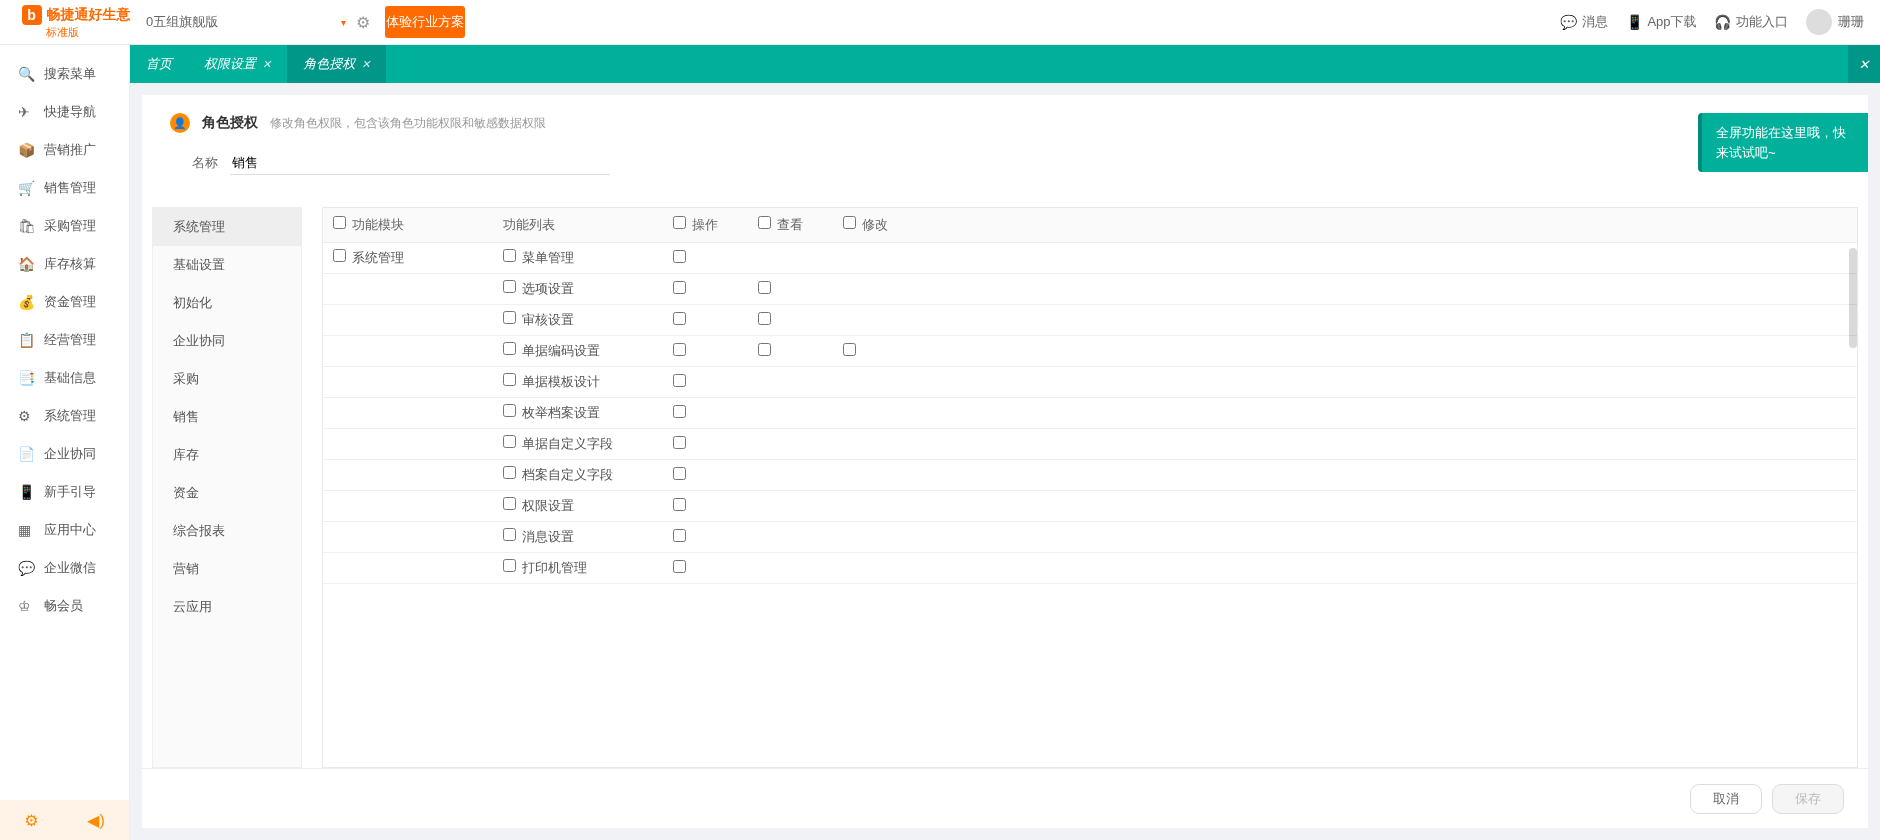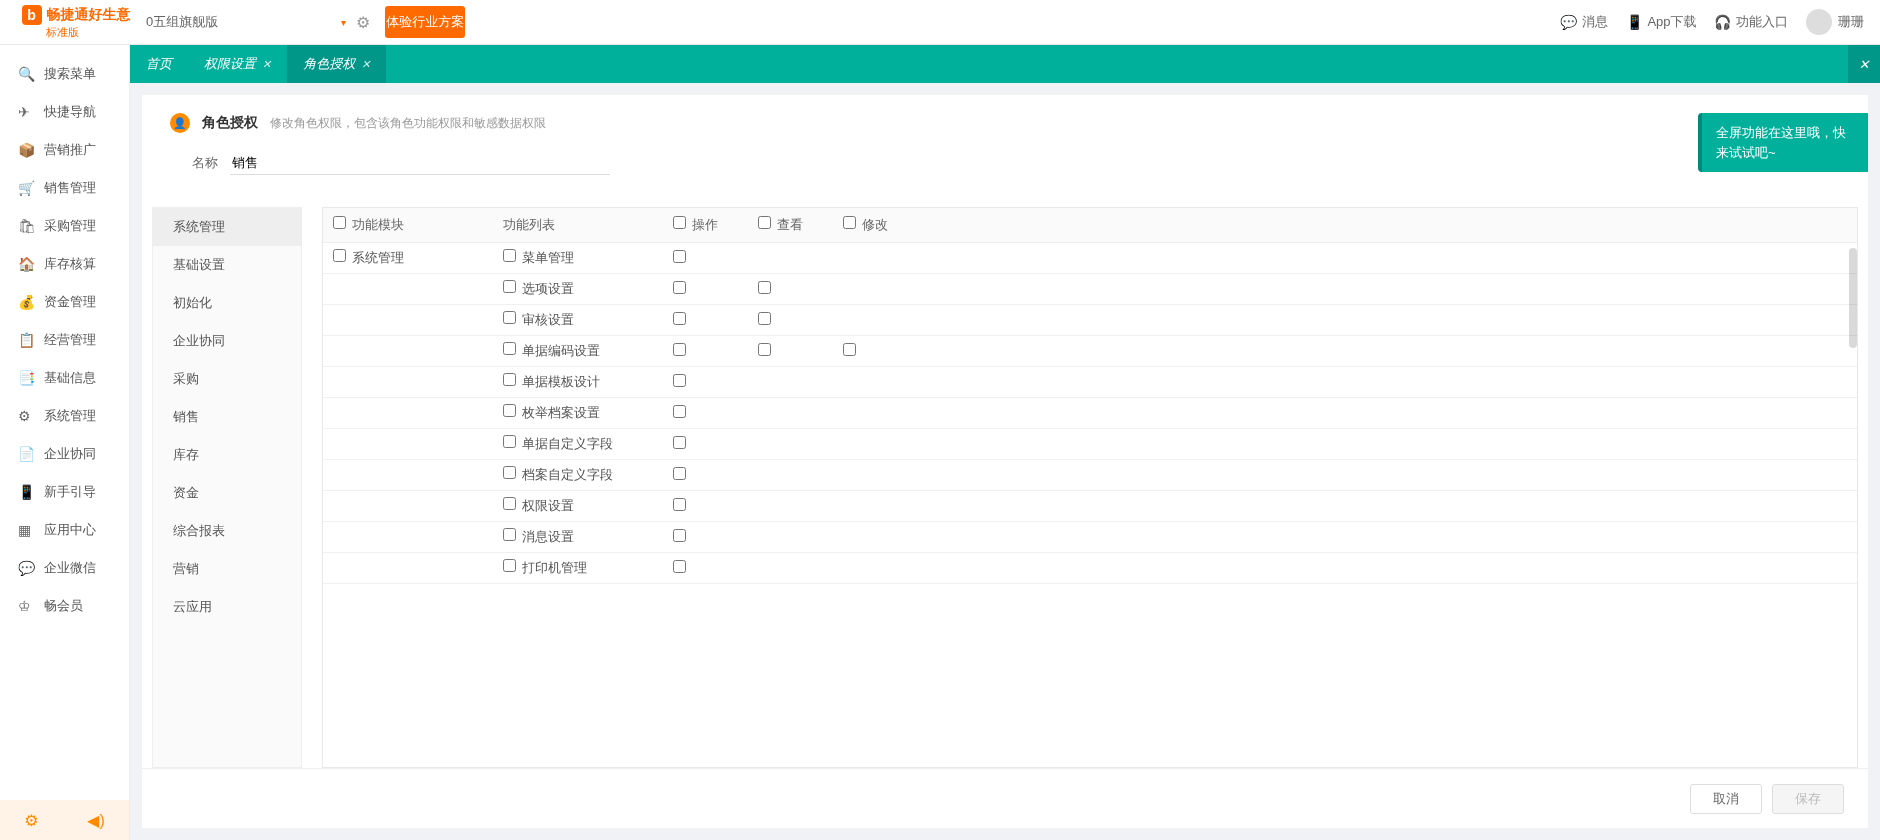--- a/index.html
+++ b/index.html
@@ -67,21 +67,21 @@
     .perm-table th { text-align: left; background: #fafafa; padding: 8px 10px; font-weight: normal; color: #666; font-size: 13px; border-bottom: 1px solid #eee; }
     .perm-table td { padding: 6px 10px; border-bottom: 1px solid #f0f0f0; font-size: 13px; color: #555; }
     .perm-table input[type="checkbox"] { margin-right: 6px; cursor: pointer; }
     .col-module { width: 170px; }
     .col-func { width: 170px; }
     .col-op { width: 85px; }
     .col-view { width: 85px; }
     .col-edit { width: auto; }
     
     .footer-bar { height: 60px; border-top: 1px solid #eee; display: flex; align-items: center; justify-content: flex-end; padding: 0 24px; gap: 10px; }
-    .btn { padding: 5px 22px; border: 1px solid #ddd; background: #fff; border-radius: 3px; cursor: pointer; font-size: 13px; color: #666; }
+    .btn { padding: 5px 22px; border: 1px solid #ddd; background: #fff; border-radius: 9px; cursor: pointer; font-size: 13px; color: #666; }
     .btn.disabled { background: #f5f5f5; color: #bbb; cursor: not-allowed; }
     
     .tip-box { position: absolute; right: 0; top: 18px; background: #00b09b; color: #fff; padding: 10px 14px; border-radius: 4px 0 0 4px; font-size: 13px; max-width: 170px; line-height: 1.5; border-left: 4px solid #00897b; }
     
     .scroll-indicator { position: absolute; right: 0; top: 40px; width: 8px; height: 100px; background: rgba(0,0,0,0.15); border-radius: 4px; }
   </style>
 </head>
 <body>
 
 <div class="top-bar">

